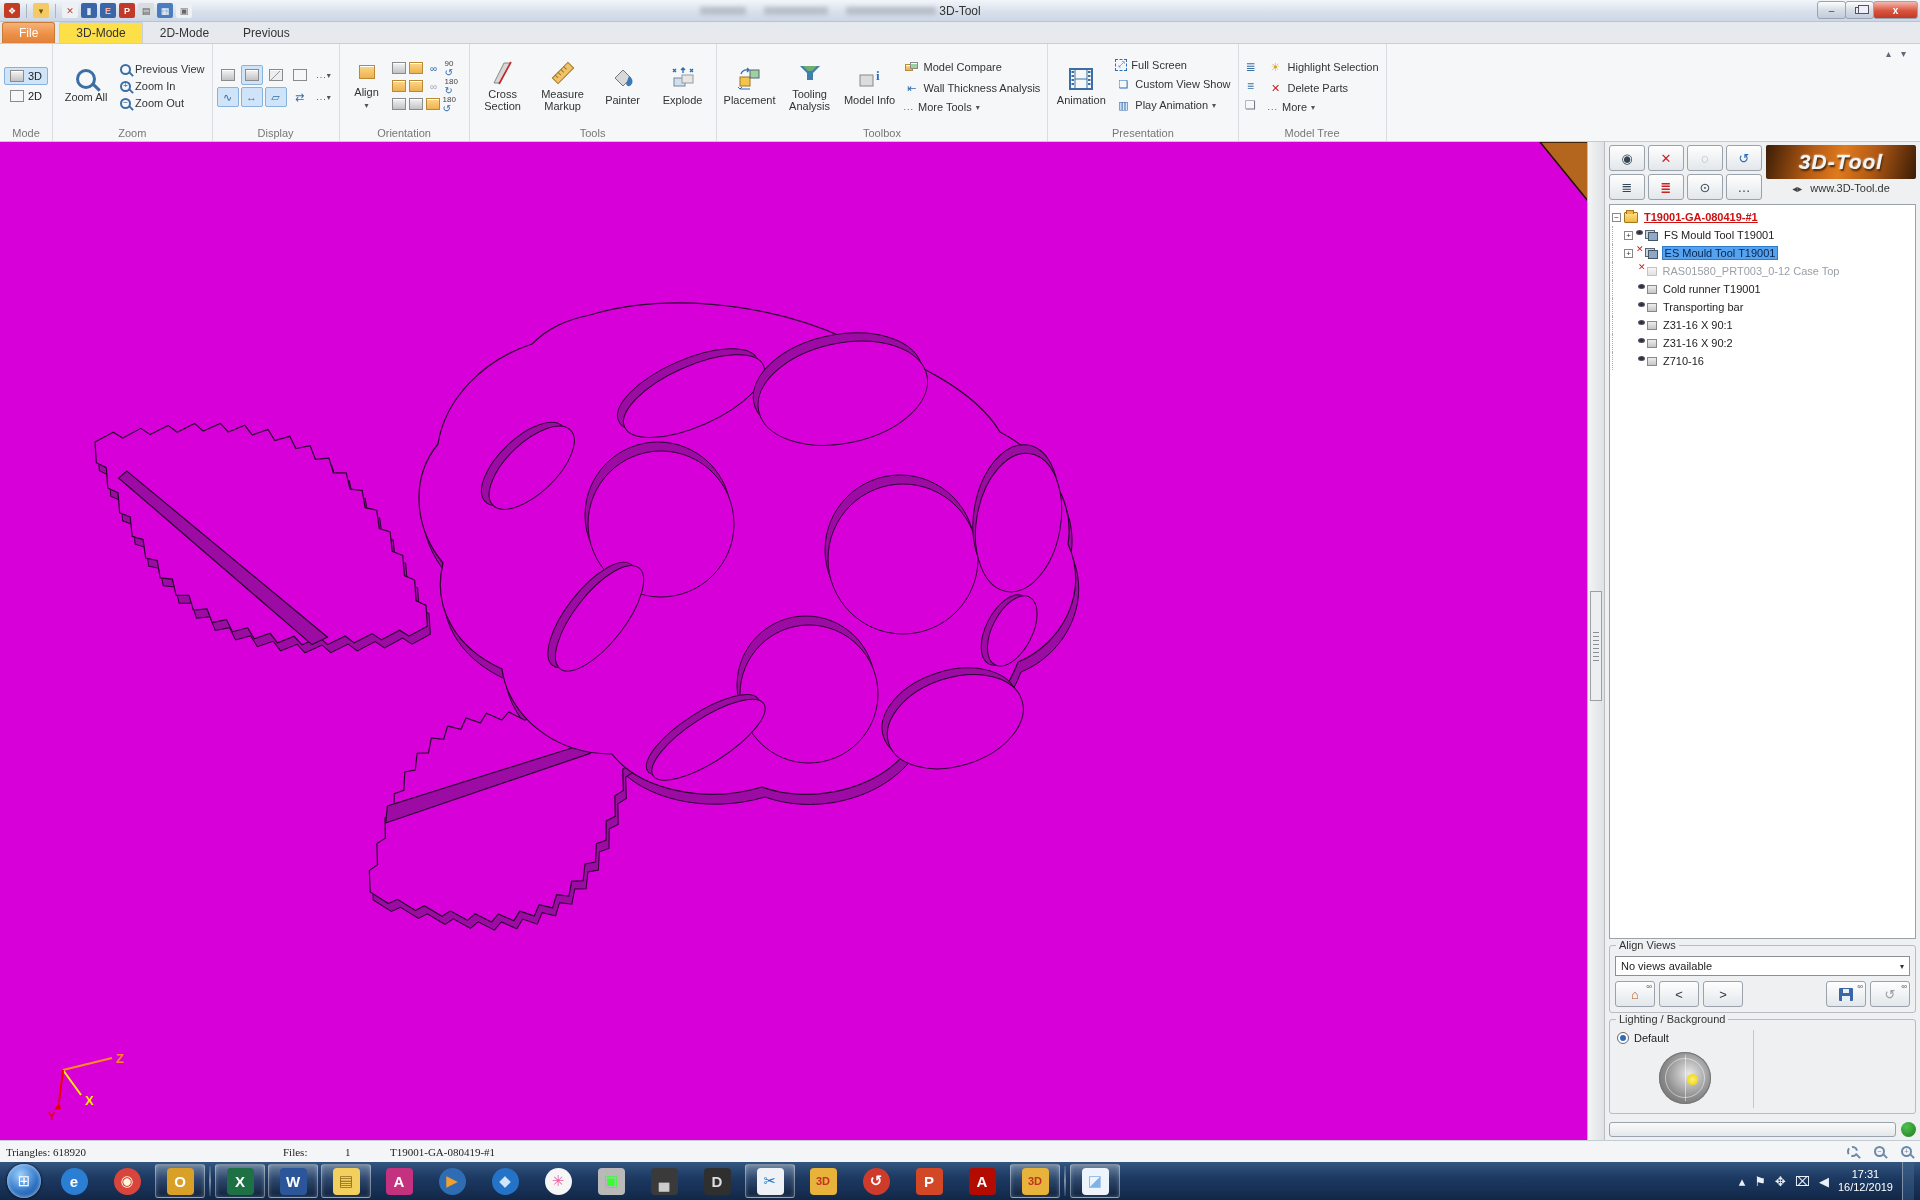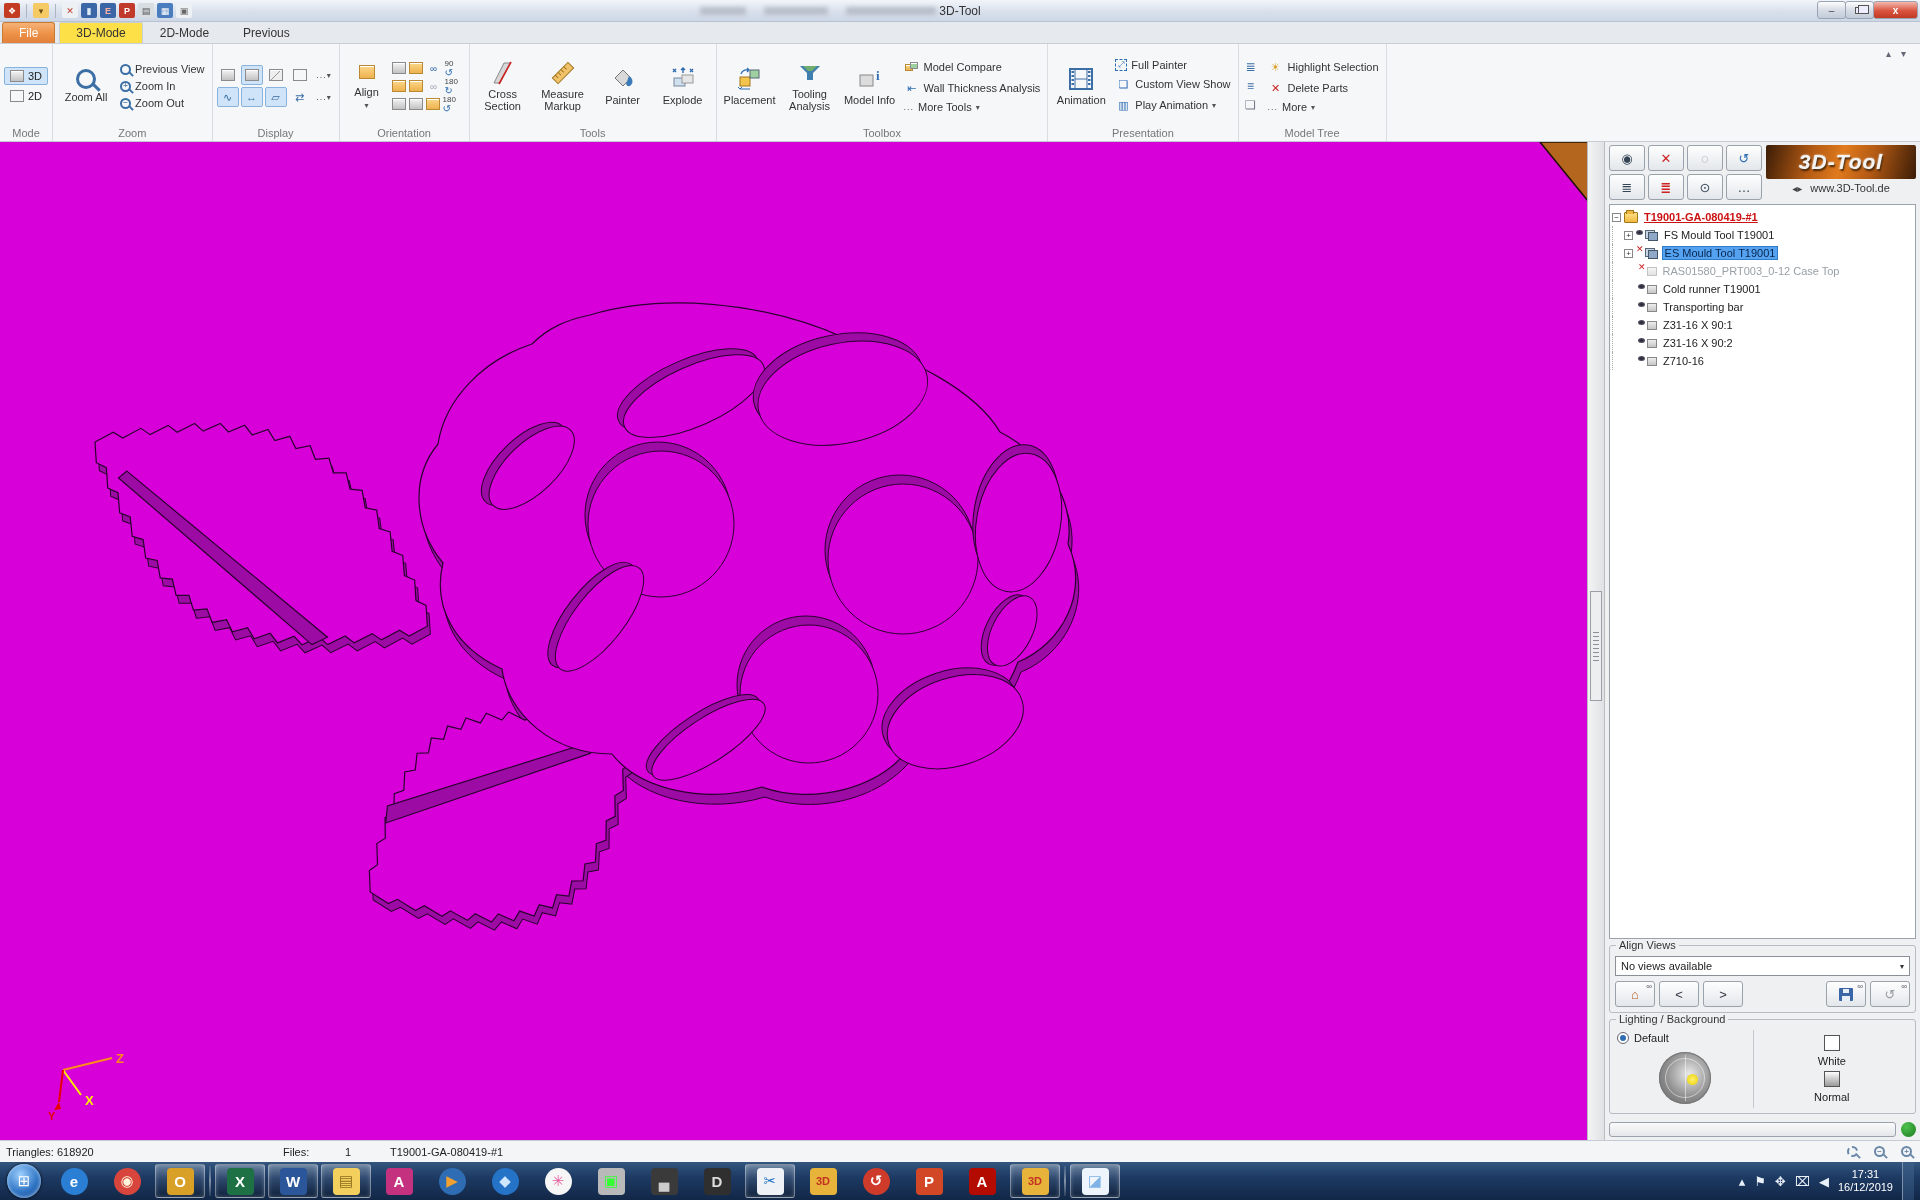--- a/index.html
+++ b/index.html
@@ -115,21 +115,21 @@
   .sphere::after{content:"";position:absolute;left:50%;top:3px;bottom:3px;width:1px;background:rgba(255,255,255,.5);}
   .sphere .dot{position:absolute;left:55%;top:42%;width:11px;height:11px;border-radius:50%;background:radial-gradient(#ffef6e,#e8d200);}
   .light-right{flex:1;display:flex;flex-direction:column;align-items:center;justify-content:center;gap:4px;font-size:11px;}
   .swatch{width:16px;height:16px;border:1px solid #555;background:#fff;}
   .swatch.grad{background:linear-gradient(#fdfdfd,#9a9a9a);}
   .progress-row{display:flex;align-items:center;gap:5px;margin-top:8px;}
   .progress{flex:1;height:15px;border:1px solid #9aa2ab;border-radius:3px;background:linear-gradient(#fafafa,#e4e7ea);}
   .statdot{width:15px;height:15px;border-radius:50%;background:radial-gradient(circle at 35% 30%,#4fc24f,#1d7a1d);flex:none;}
 
   
-  .statusbar{height:22px;background:#f4f5f6;border-top:1px solid #c5cbd2;display:flex;align-items:center;font-size:11px;color:#222;padding:8px 6px;position:relative;}
+  .statusbar{height:22px;background:#f4f5f6;border-top:1px solid #c5cbd2;display:flex;align-items:center;font-size:11px;color:#222;padding:8px 6px;position:relative;font-family:Liberation Serif, serif;}
   .statusbar .sb-files{position:absolute;left:283px;}
   .statusbar .sb-fcount{position:absolute;left:345px;}
   .statusbar .sb-fname{position:absolute;left:390px;}
   .sb-zoomicons{position:absolute;right:8px;display:flex;gap:16px;align-items:center;}
   .sb-zoomicons .mag{border-color:#6b88a8;}
   .sb-zoomicons .mag::after{background:#6b88a8;}
   .mag .pm{position:absolute;inset:0;display:flex;align-items:center;justify-content:center;font-size:8px;color:#6b88a8;font-weight:bold;line-height:0;}
 
   
   .taskbar{height:38px;background:linear-gradient(#33567f,#1d3a63 40%,#122747);display:flex;align-items:center;padding:0 2px;gap:3px;}
@@ -413,21 +413,21 @@
                 <rect x="21" y="9" width="2.5" height="2"></rect>
                 <rect x="21" y="13" width="2.5" height="2"></rect>
                 <rect x="21" y="17" width="2.5" height="2"></rect>
               </g>
             </svg>
           <span>Animation</span>
         </div>
         <div class="vlist">
           <div class="smallbtn">
               <span class="icon16" style="color:#2e6db4;border:1px dashed #2e6db4;width:12px;height:12px;font-size:8px;">⤢</span>
-              <span>Full Painter</span>
+              <span>Full Screen</span>
             </div>
           <div class="smallbtn">
               <span class="icon16" style="color:#2e6db4;">❏</span>
               <span>Custom View Show</span>
             </div>
           <div class="smallbtn">
               <span class="icon16" style="color:#2e6db4;">▥</span>
               <span>Play Animation</span>
               <span class="caret">▾</span>
             </div>
@@ -687,26 +687,20 @@
           <div class="light-left">
             <div class="radio">
                 <span class="rb">
                   <i></i>
                 </span>
                 <span>Default</span>
               </div>
             <div class="sphere">
                 <span class="dot"></span>
               </div>
-          </div>
-          <div class="light-right">
-            <span class="swatch"></span>
-            <span>White</span>
-            <span class="swatch grad"></span>
-            <span>Normal</span>
           </div>
         </div>
       </div>
 
       <div class="progress-row">
         <div class="progress"></div>
         <div class="statdot"></div>
       </div>
     </div>
   </div>

